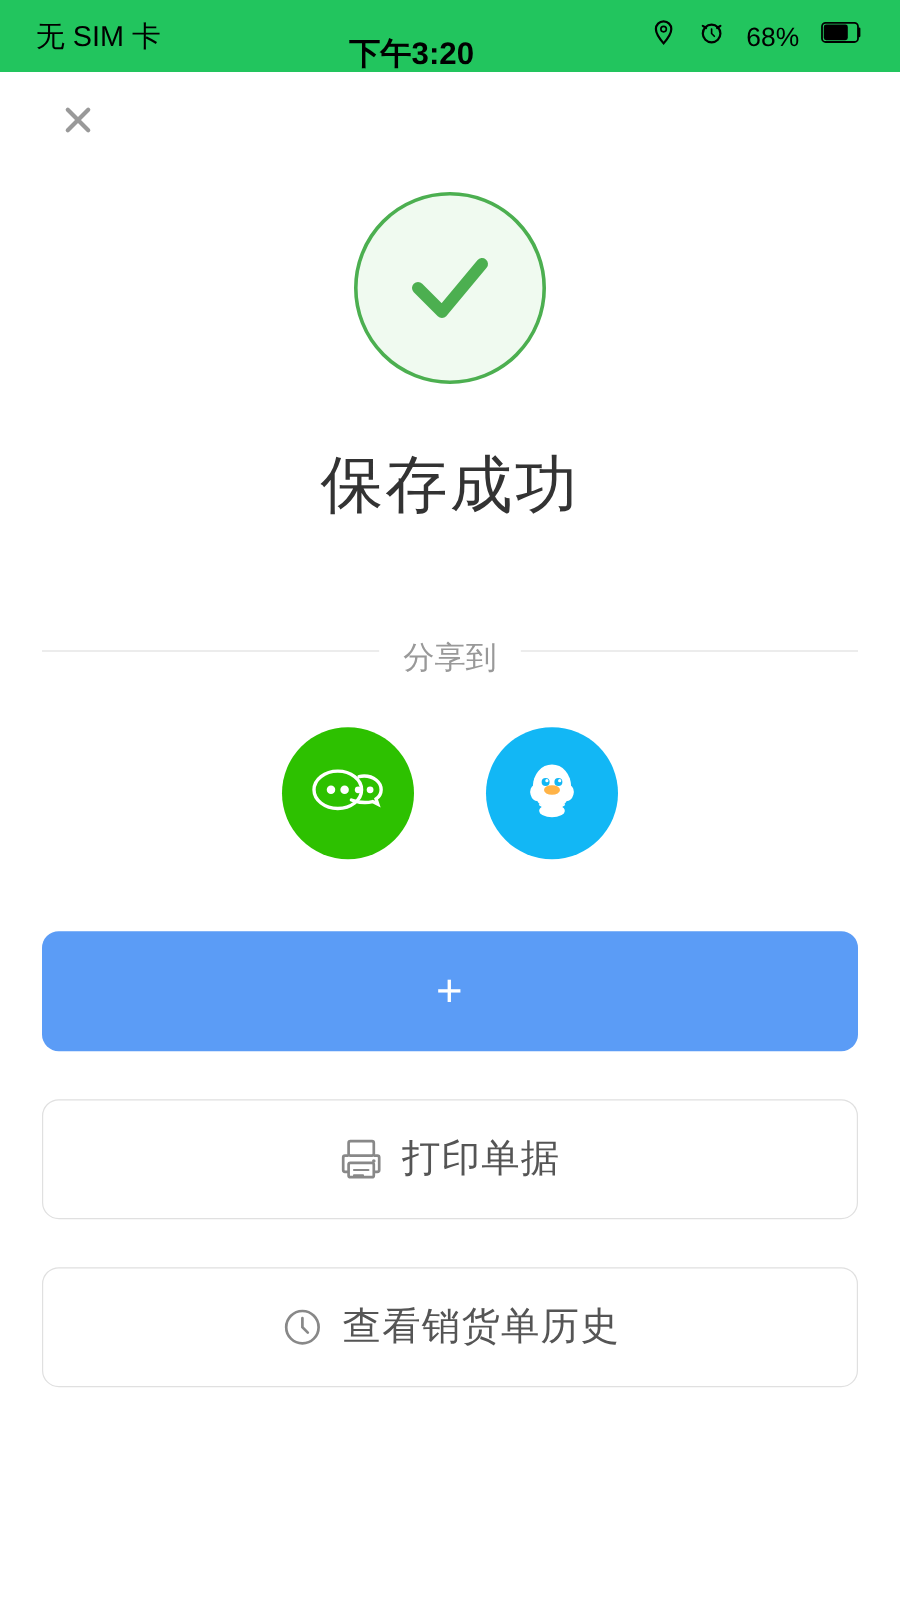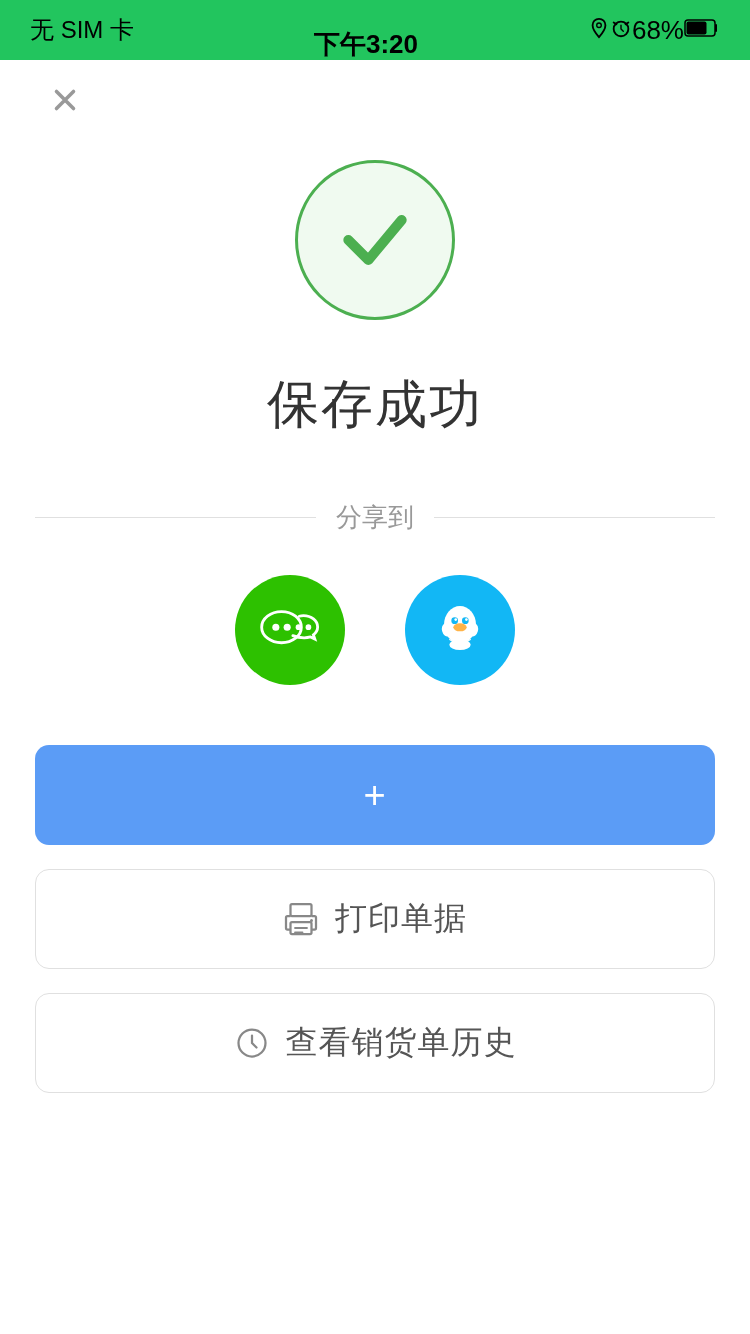--- a/index.html
+++ b/index.html
@@ -37,22 +37,22 @@
     .status-center {
       font-size: 26px;
       font-weight: 600;
       color: #000;
       margin-top: 28px;
     }
 
     .status-right {
       display: flex;
       align-items: flex-end;
-      gap: 0;
-      font-size: 26px;
+      gap: 18px;
+      font-size: 22px;
       color: #000;
     }
 
     
     .close-btn {
       position: absolute;
       top: 75px;
       left: 40px;
       width: 50px;
       height: 50px;
@@ -91,21 +91,21 @@
     .success-circle svg {
       width: 80px;
       height: 80px;
     }
 
     
     .success-title {
       font-size: 52px;
       color: #333333;
       font-weight: 400;
-      margin-bottom: 60px;
+      margin-bottom: 78px;
       letter-spacing: 2px;
     }
 
     
     .share-section {
       width: 100%;
       display: flex;
       flex-direction: column;
       align-items: center;
       margin-bottom: 60px;
@@ -121,20 +121,21 @@
     .share-line {
       flex: 1;
       height: 1px;
       background: #e0e0e0;
     }
 
     .share-label {
       font-size: 26px;
       color: #999999;
       padding: 0 20px;
+      margin-top: 13px;
     }
 
     .share-icons-row {
       display: flex;
       gap: 60px;
       align-items: center;
     }
 
     
     .wechat-icon-btn {
@@ -207,20 +208,21 @@
       background: #ffffff;
       border: 1px solid #e0e0e0;
       display: flex;
       align-items: center;
       justify-content: center;
       gap: 16px;
       cursor: pointer;
       font-size: 32px;
       color: #555555;
       letter-spacing: 1px;
+      margin-top: 16px;
     }
 
     .btn-secondary svg {
       width: 36px;
       height: 36px;
     }
   </style>
 </head>
 <body>
 

